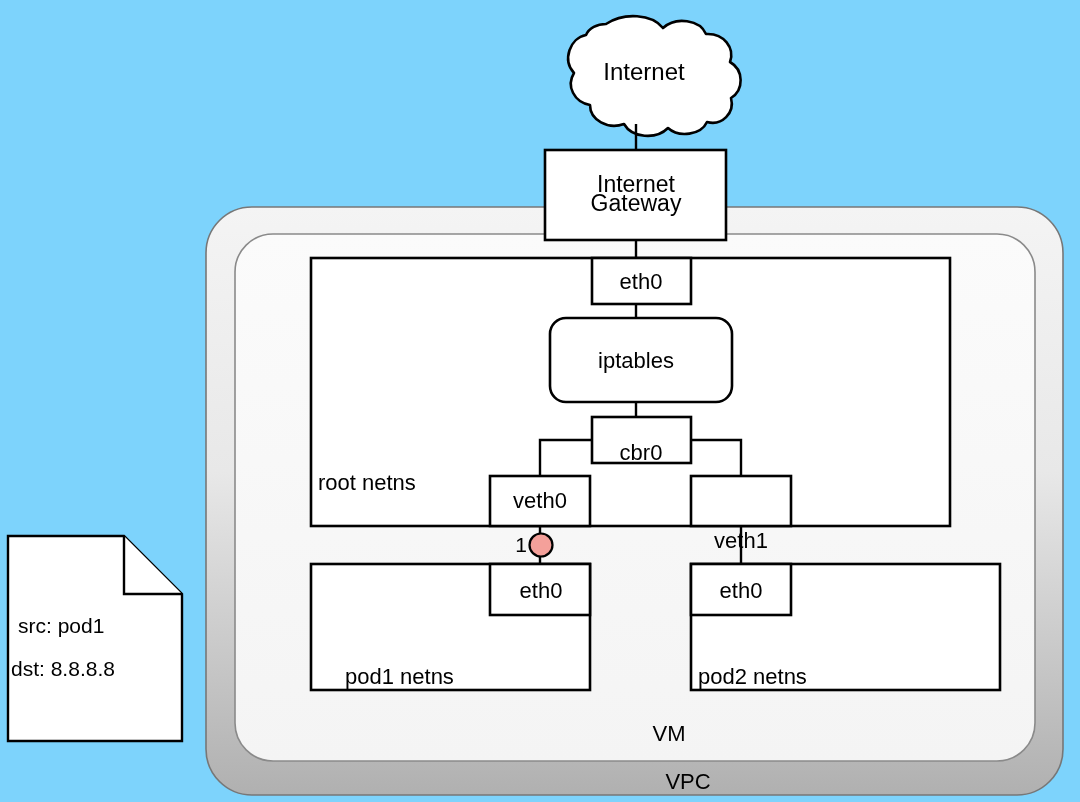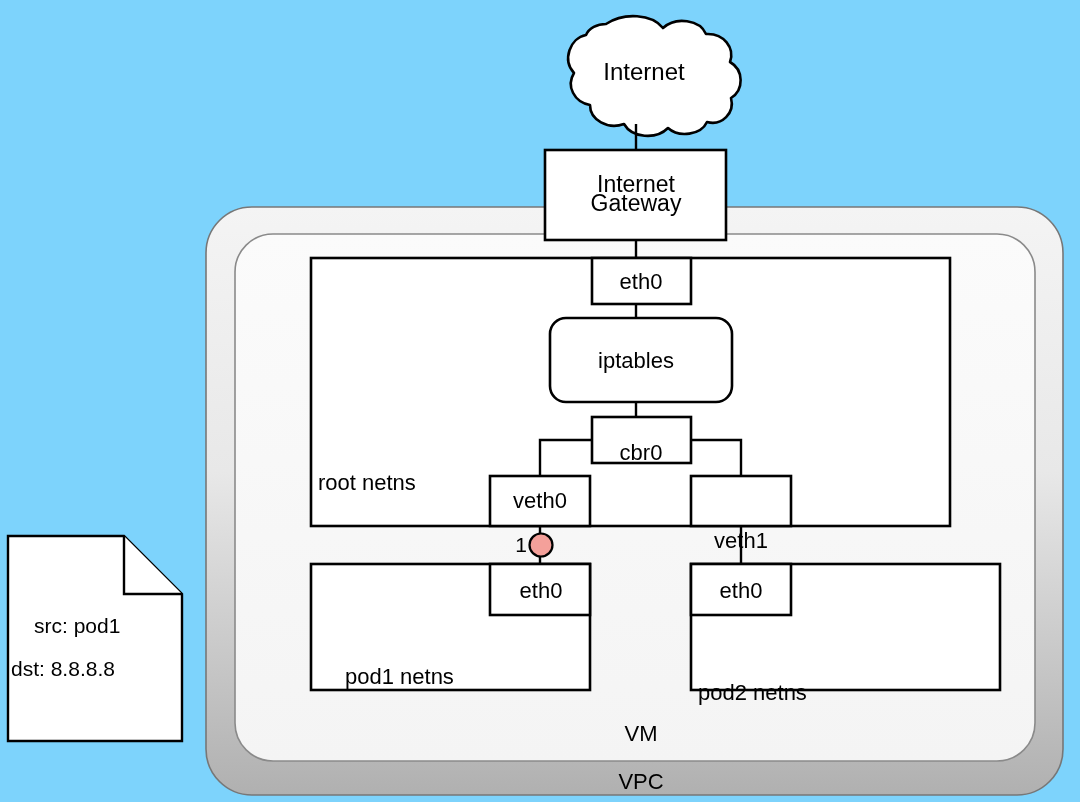--- a/index.html
+++ b/index.html
@@ -34,21 +34,21 @@
     line-height: 1.18;
   }
   .lbl-center {
     text-align: center;
     transform: translateX(-50%);
   }
   .t-cloud     { font-size: 24px; }
   .t-gw        { font-size: 23px; }
   .t-box       { font-size: 22px; }
   .t-ns        { font-size: 22px; }
-  .t-container { font-size: 22px; }
+  .t-container { font-size: 22px; margin-left: 28px; }
   .t-note      { font-size: 21px; }
   .t-marker    { font-size: 21px; }
 </style>
 </head>
 <body>
 
 <div id="canvas">
 
   <svg class="svg-layer" viewBox="0 0 1080 802" xmlns="http://www.w3.org/2000/svg">
     <defs>
@@ -145,21 +145,21 @@
   <div class="lbl lbl-center t-box" style="left:741px; top:496px;margin-top:32px;">veth1</div>
 
   <div class="lbl t-ns" style="left:318px; top:470px;">root netns</div>
 
   <div class="lbl lbl-center t-marker" style="left:521px; top:533px;">1</div>
 
   <div class="lbl lbl-center t-box" style="left:541px; top:578px;">eth0</div>
   <div class="lbl lbl-center t-box" style="left:741px; top:578px;">eth0</div>
 
   <div class="lbl t-ns" style="left:307px; top:664px;margin-left:38px;">pod1 netns</div>
-  <div class="lbl t-ns" style="left:698px; top:664px;margin-top:16px;">pod2 netns</div>
+  <div class="lbl t-ns" style="left:698px; top:664px;">pod2 netns</div>
 
   <div class="lbl lbl-center t-container" style="left:641px; top:721px;">VM</div>
-  <div class="lbl lbl-center t-container" style="left:641px; top:769px;">VPC</div>
+  <div class="lbl lbl-center t-container" style="left:660px; top:769px;">VPC</div>
 
-  <div class="lbl t-note" style="left:18px; top:614px;padding-left:16px;">src: pod1</div>
+  <div class="lbl t-note" style="left:2px; top:614px;padding-left:16px;">src: pod1</div>
   <div class="lbl t-note" style="left:11px; top:645px;margin-top:12px;">dst: 8.8.8.8</div>
 
 </div>
 
 </body></html>

